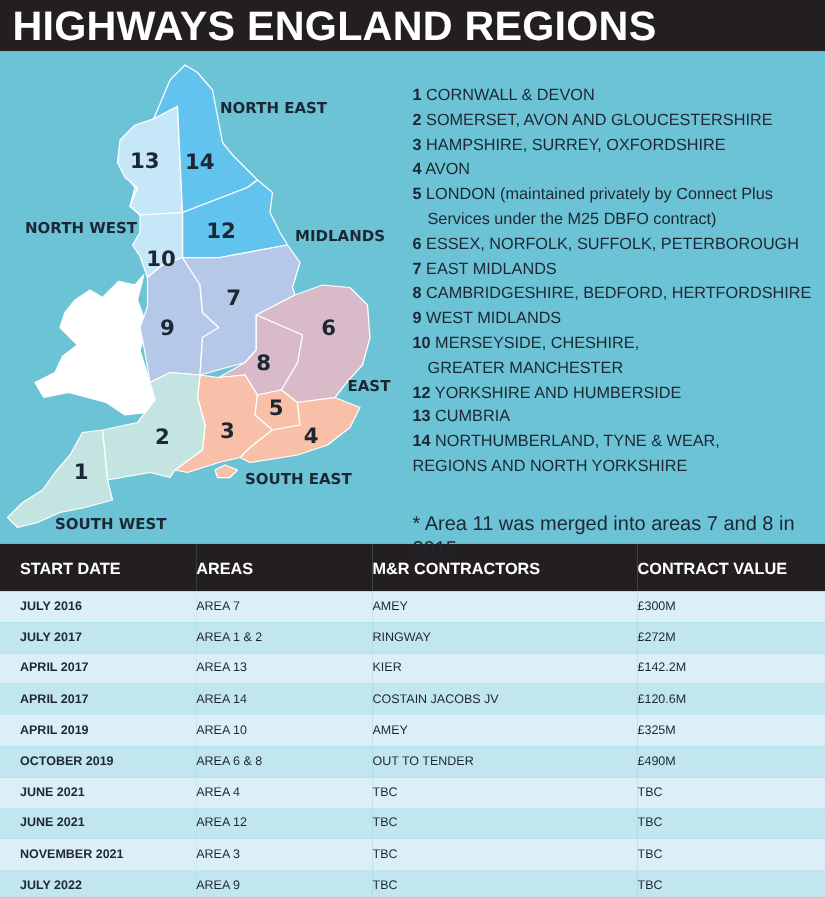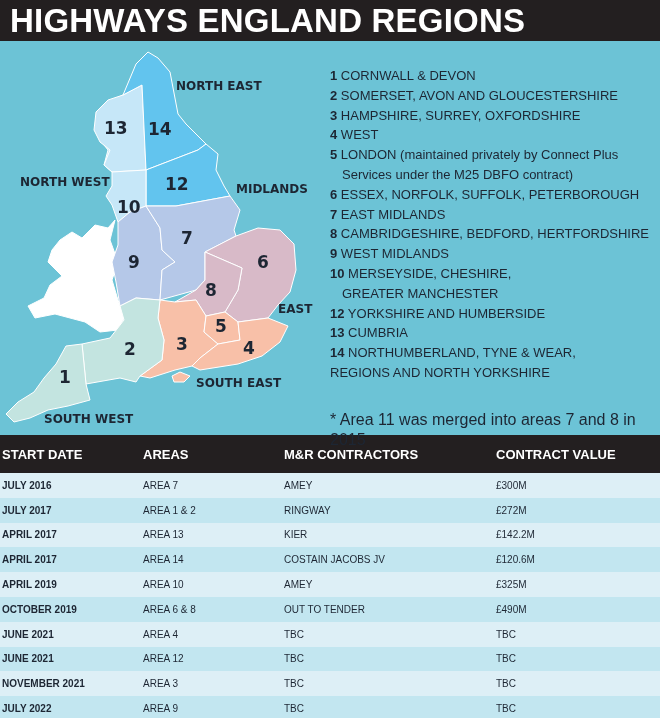--- a/index.html
+++ b/index.html
@@ -15,21 +15,21 @@
   .legend .num{font-weight:bold;}
   .legend .indent{padding-left:12px;}
   .legend .note{margin-top:27px;font-size:16px;}
   table{border-collapse:collapse;width:660px;}
   thead tr{background:#231f20;color:#fff;height:38px;}
   th{font-size:13px;font-weight:bold;text-align:left;padding:0;}
   td{font-size:10px;color:#1d2633;padding:0;height:24.8px;}
   td.date{font-weight:bold;}
   tbody tr:nth-child(odd){background:#ddeff6;}
   tbody tr:nth-child(even){background:#c2e6f0;}
-  .c1{padding-left:2px;width:141px;}
+  .c1{padding-left:16px;width:141px;}
   .c2{width:141px;}
   .c3{width:212px;}
 </style>
 </head>
 <body>
 
 <div class="header">
   <h1>HIGHWAYS ENGLAND REGIONS</h1>
 </div>
 
@@ -93,21 +93,21 @@
         <text x="196" y="387">SOUTH EAST</text>
         <text x="44" y="423">SOUTH WEST</text>
       </g>
     </svg>
   </div>
 
   <div class="legend">
     <div class="item"><span class="num">1</span> <span>CORNWALL &amp; DEVON</span></div>
     <div class="item"><span class="num">2</span> <span>SOMERSET, AVON AND GLOUCESTERSHIRE</span></div>
     <div class="item"><span class="num">3</span> <span>HAMPSHIRE, SURREY, OXFORDSHIRE</span></div>
-    <div class="item"><span class="num">4</span> <span>WEST</span></div>
+    <div class="item"><span class="num">4</span> <span>AVON</span></div>
     <div class="item"><span class="num">5</span> <span>LONDON (maintained privately by Connect Plus</span></div>
     <div class="item indent">Services under the M25 DBFO contract)</div>
     <div class="item"><span class="num">6</span> <span>ESSEX, NORFOLK, SUFFOLK, PETERBOROUGH</span></div>
     <div class="item"><span class="num">7</span> <span>EAST MIDLANDS</span></div>
     <div class="item"><span class="num">8</span> <span>CAMBRIDGESHIRE, BEDFORD, HERTFORDSHIRE</span></div>
     <div class="item"><span class="num">9</span> <span>WEST MIDLANDS</span></div>
     <div class="item"><span class="num">10</span> <span>MERSEYSIDE, CHESHIRE,</span></div>
     <div class="item indent">GREATER MANCHESTER</div>
     <div class="item"><span class="num">12</span> <span>YORKSHIRE AND HUMBERSIDE</span></div>
     <div class="item"><span class="num">13</span> <span>CUMBRIA</span></div>

